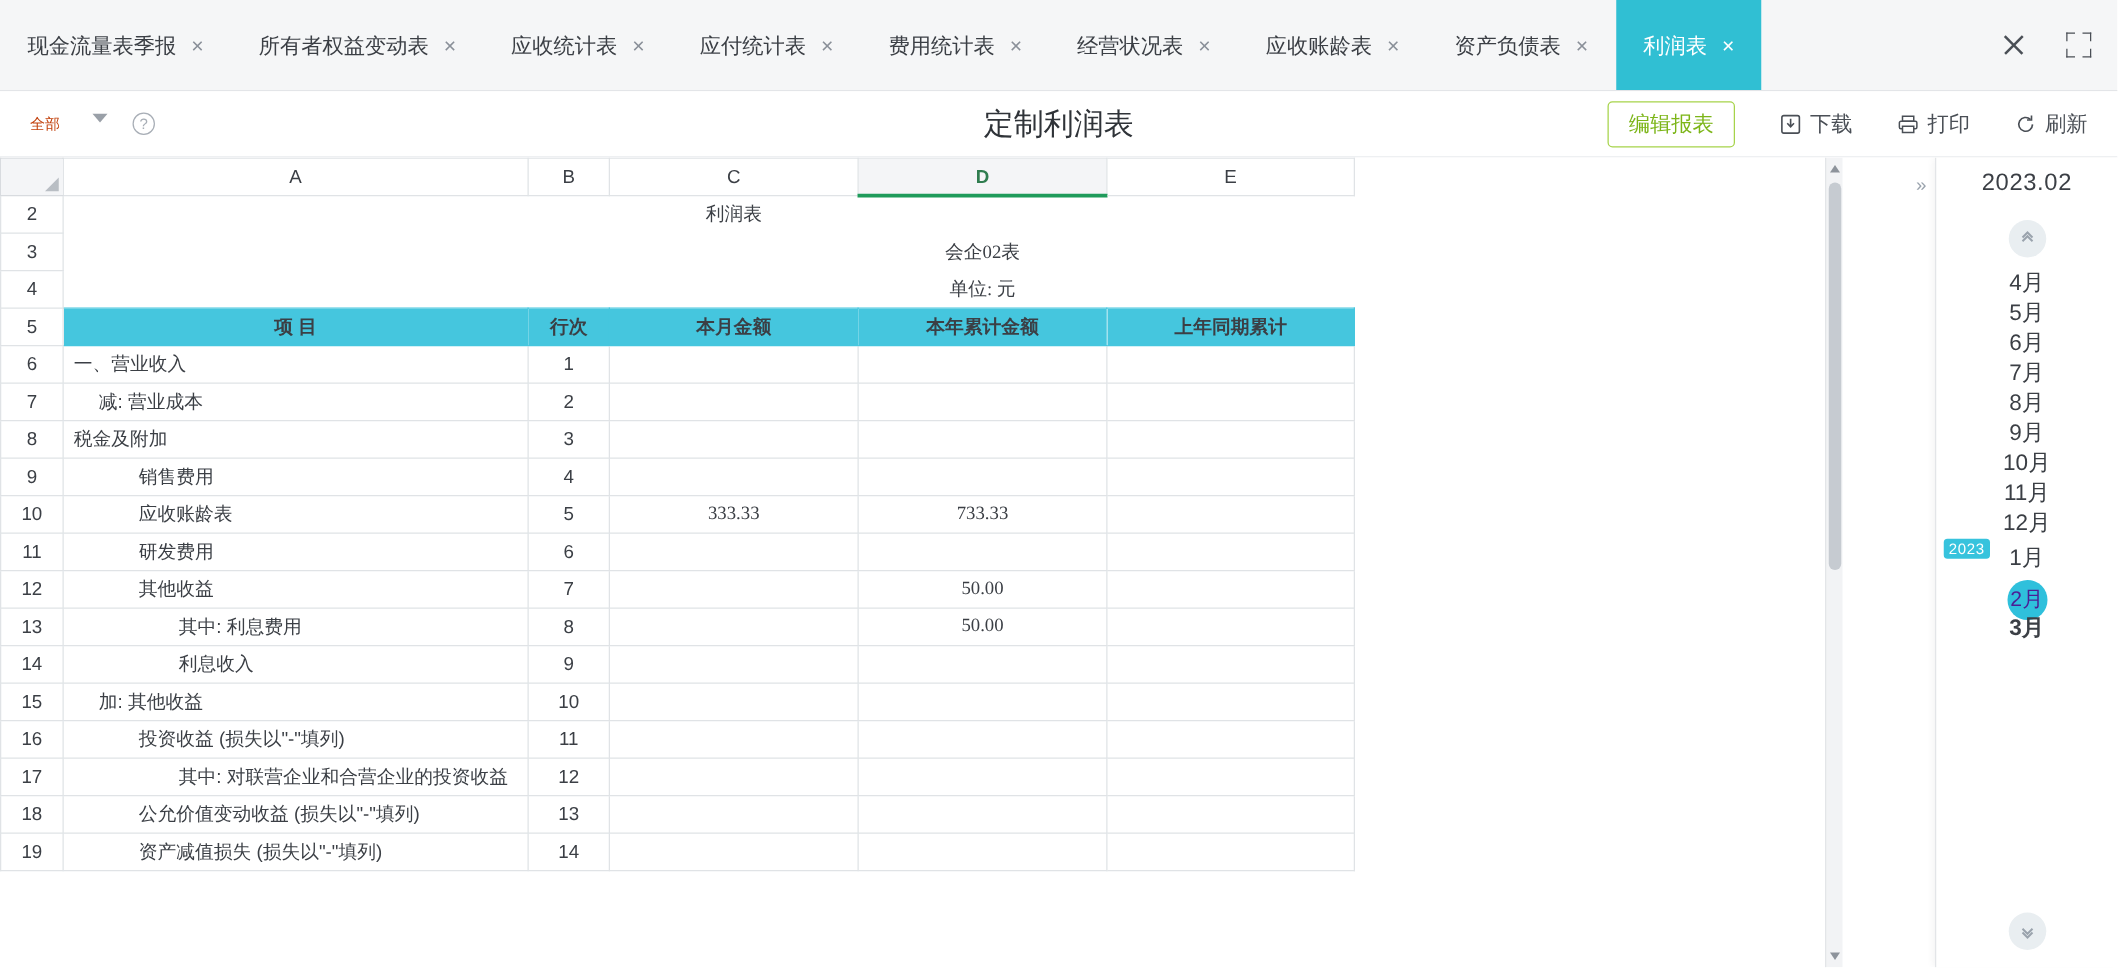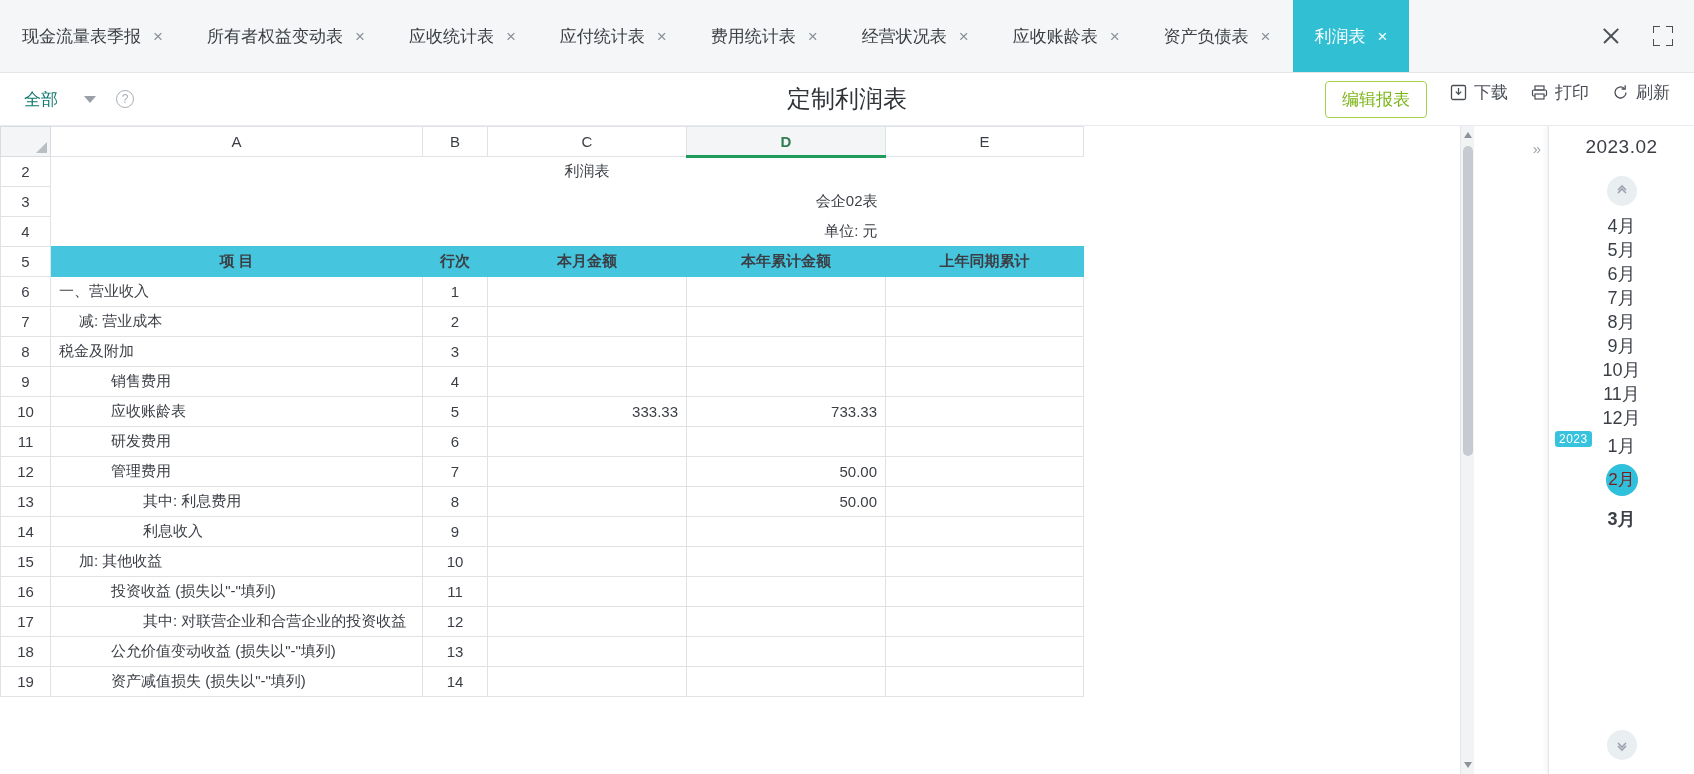--- a/index.html
+++ b/index.html
@@ -85,24 +85,24 @@
   .toolbar {
     height: 53px;
     flex: 0 0 53px;
     background: #ffffff;
     display: flex;
     align-items: center;
     position: relative;
     border-bottom: 1px solid #e9ebee;
   }
   .filter-select {
-    display: flex; align-items: center;
+    display: flex; align-items: flex-start;
     margin-left: 24px;
-    font-size: 17px;
-    color: #0f766e;
+    font-size: 12px;
+    color: #c2410c;
     cursor: pointer;
     gap: 26px;
   }
   .chev-down {
     width: 0; height: 0;
     border-left: 6px solid transparent;
     border-right: 6px solid transparent;
     border-top: 7px solid #9aa0a8;
   }
   .help-icon {
@@ -119,23 +119,23 @@
     position: absolute;
     left: 0; right: 0;
     text-align: center;
     font-size: 24px;
     color: #2f3338;
     pointer-events: none;
   }
   .toolbar-right {
     margin-left: auto;
     display: flex;
-    align-items: flex-start;
+    align-items: center;
     padding-right: 24px;
-    gap: 23px;
+    gap: 36px;
   }
   .btn-edit {
     border: 1px solid #a6d34a;
     color: #7cb518;
     background: #ffffff;
     font-size: 17px;
     padding: 9px 16px;
     border-radius: 4px;
     cursor: pointer;
     line-height: 1;
@@ -214,21 +214,21 @@
     color: #53585f;
     text-align: center;
     font-weight: normal;
     border: 1px solid #d8dbdf;
     font-size: 15px;
   }
   .cell-title {
     font-size: 20px;
     text-align: center;
   }
-  .cell-right { text-align: right; }
+  .cell-right { text-align: center; font-family: Liberation Serif, serif; }
   .cell-center { text-align: center; }
   .hdr-blue {
     background: #45c6de !important;
     color: #ffffff;
     text-align: center;
     font-weight: bold;
     font-size: 15px;
     border: 1px solid #45c6de !important;
   }
   .no-border { border: none !important; background: transparent !important; }
@@ -322,21 +322,21 @@
   }
   .month.current {
     color: #ffffff;
   }
   .month.current .circle {
     display: inline-flex;
     align-items: center; justify-content: center;
     width: 32px; height: 32px;
     border-radius: 50%;
     background: #2fc0dc;
-    color: #7f1d1d;
+    color: #4c1d95;
     font-size: 17px;
   }
   .month.bold { font-weight: bold; }
   .collapse-handle {
     position: absolute;
     left: -22px;
     top: 8px;
     width: 20px; height: 28px;
     display: flex; align-items: center; justify-content: center;
     color: #9aa3ad;
@@ -547,21 +547,21 @@
         <tr>
           <td class="rowhdr">11</td>
           <td style="padding-left:60px">研发费用</td>
           <td class="cell-center">6</td>
           <td class="cell-right"></td>
           <td class="cell-right"></td>
           <td class="cell-right"></td>
         </tr>
         <tr>
           <td class="rowhdr">12</td>
-          <td style="padding-left:60px">管理费用</td>
+          <td style="padding-left:60px">其他收益</td>
           <td class="cell-center">7</td>
           <td class="cell-right"></td>
           <td class="cell-right">50.00</td>
           <td class="cell-right"></td>
         </tr>
         <tr>
           <td class="rowhdr">13</td>
           <td style="padding-left:92px">其中: 利息费用</td>
           <td class="cell-center">8</td>
           <td class="cell-right"></td>
@@ -646,21 +646,21 @@
         <div class="month">10月</div>
         <div class="month">11月</div>
         <div class="month">12月</div>
         <div class="month" style="margin-top:4px">
           <span class="year-badge">2023</span>
           <span>1月</span>
         </div>
         <div class="month current" style="margin-top:6px">
           <span class="circle">2月</span>
         </div>
-        <div class="month bold" style="margin-top:19px">3月</div>
+        <div class="month bold" style="margin-top:2px">3月</div>
       </div>
 
       <div class="round-btn" style="margin-bottom:14px">
         <svg width="14" height="14" viewBox="0 0 14 14">
             <path d="M3 5 L7 9 L11 5" fill="none" stroke="#9aa3ad" stroke-width="1.6"></path>
             <path d="M3 8 L7 12 L11 8" fill="none" stroke="#9aa3ad" stroke-width="1.6"></path>
           </svg>
       </div>
     </div>
   </div>

